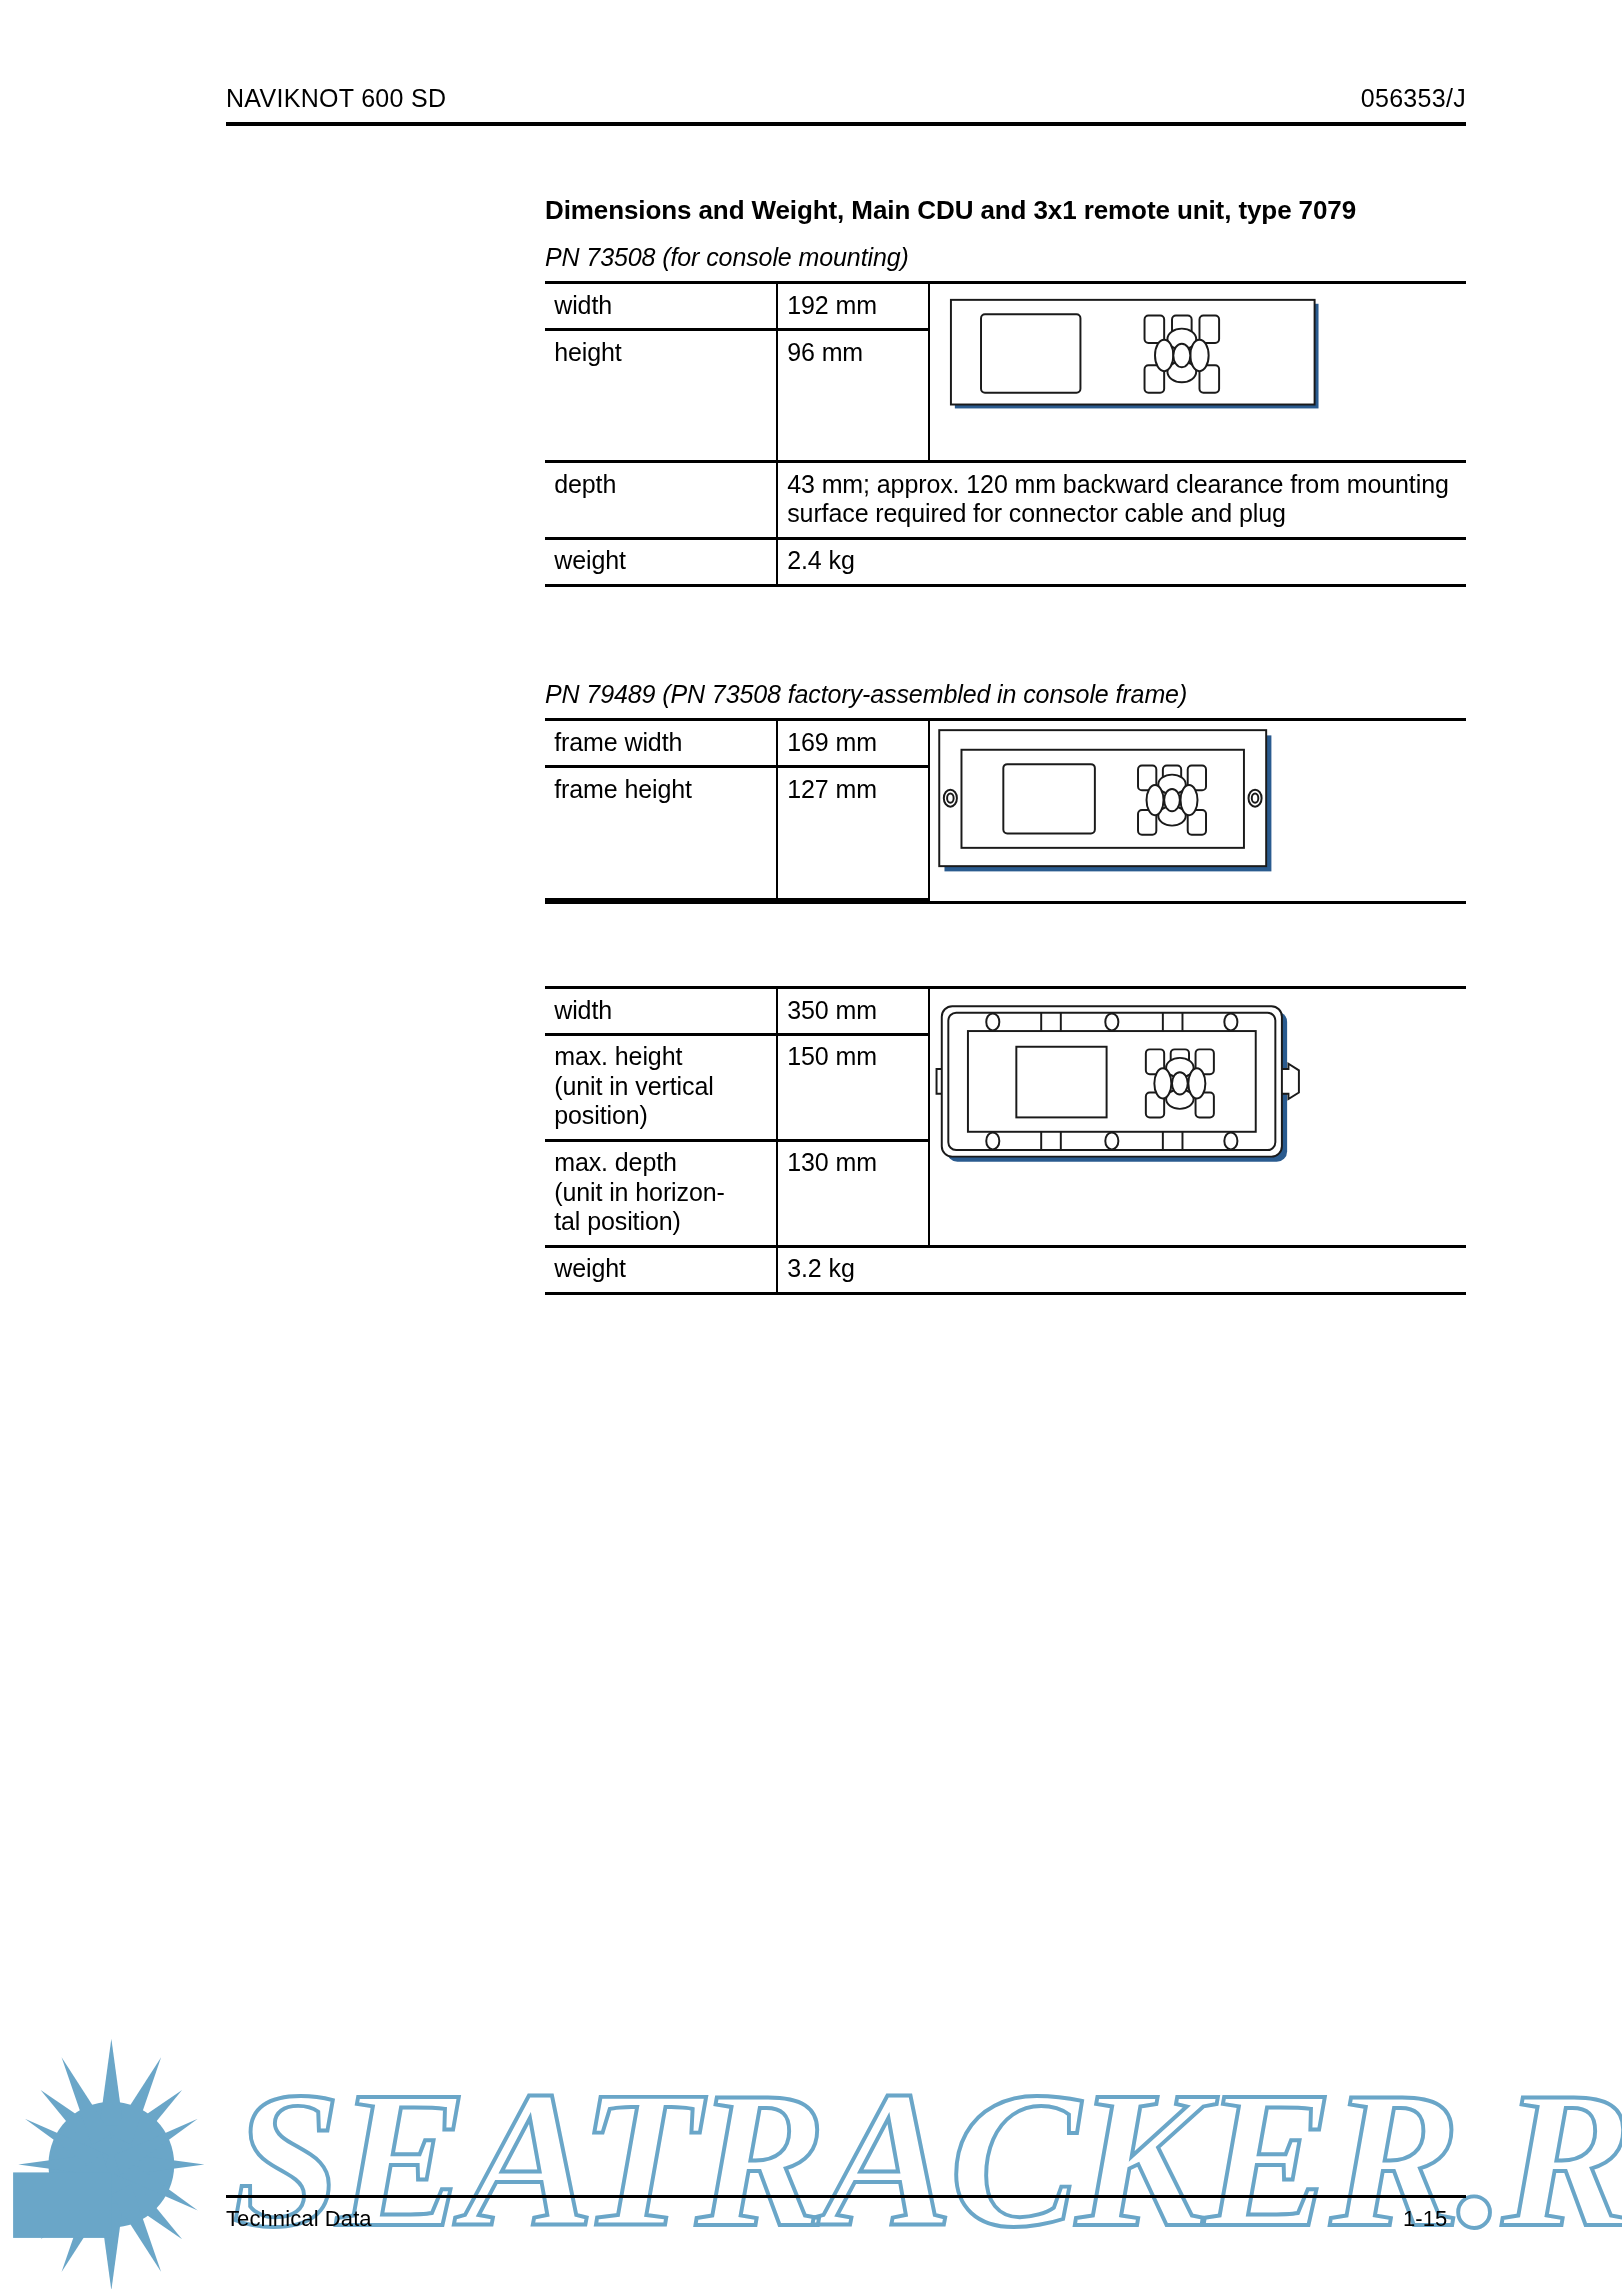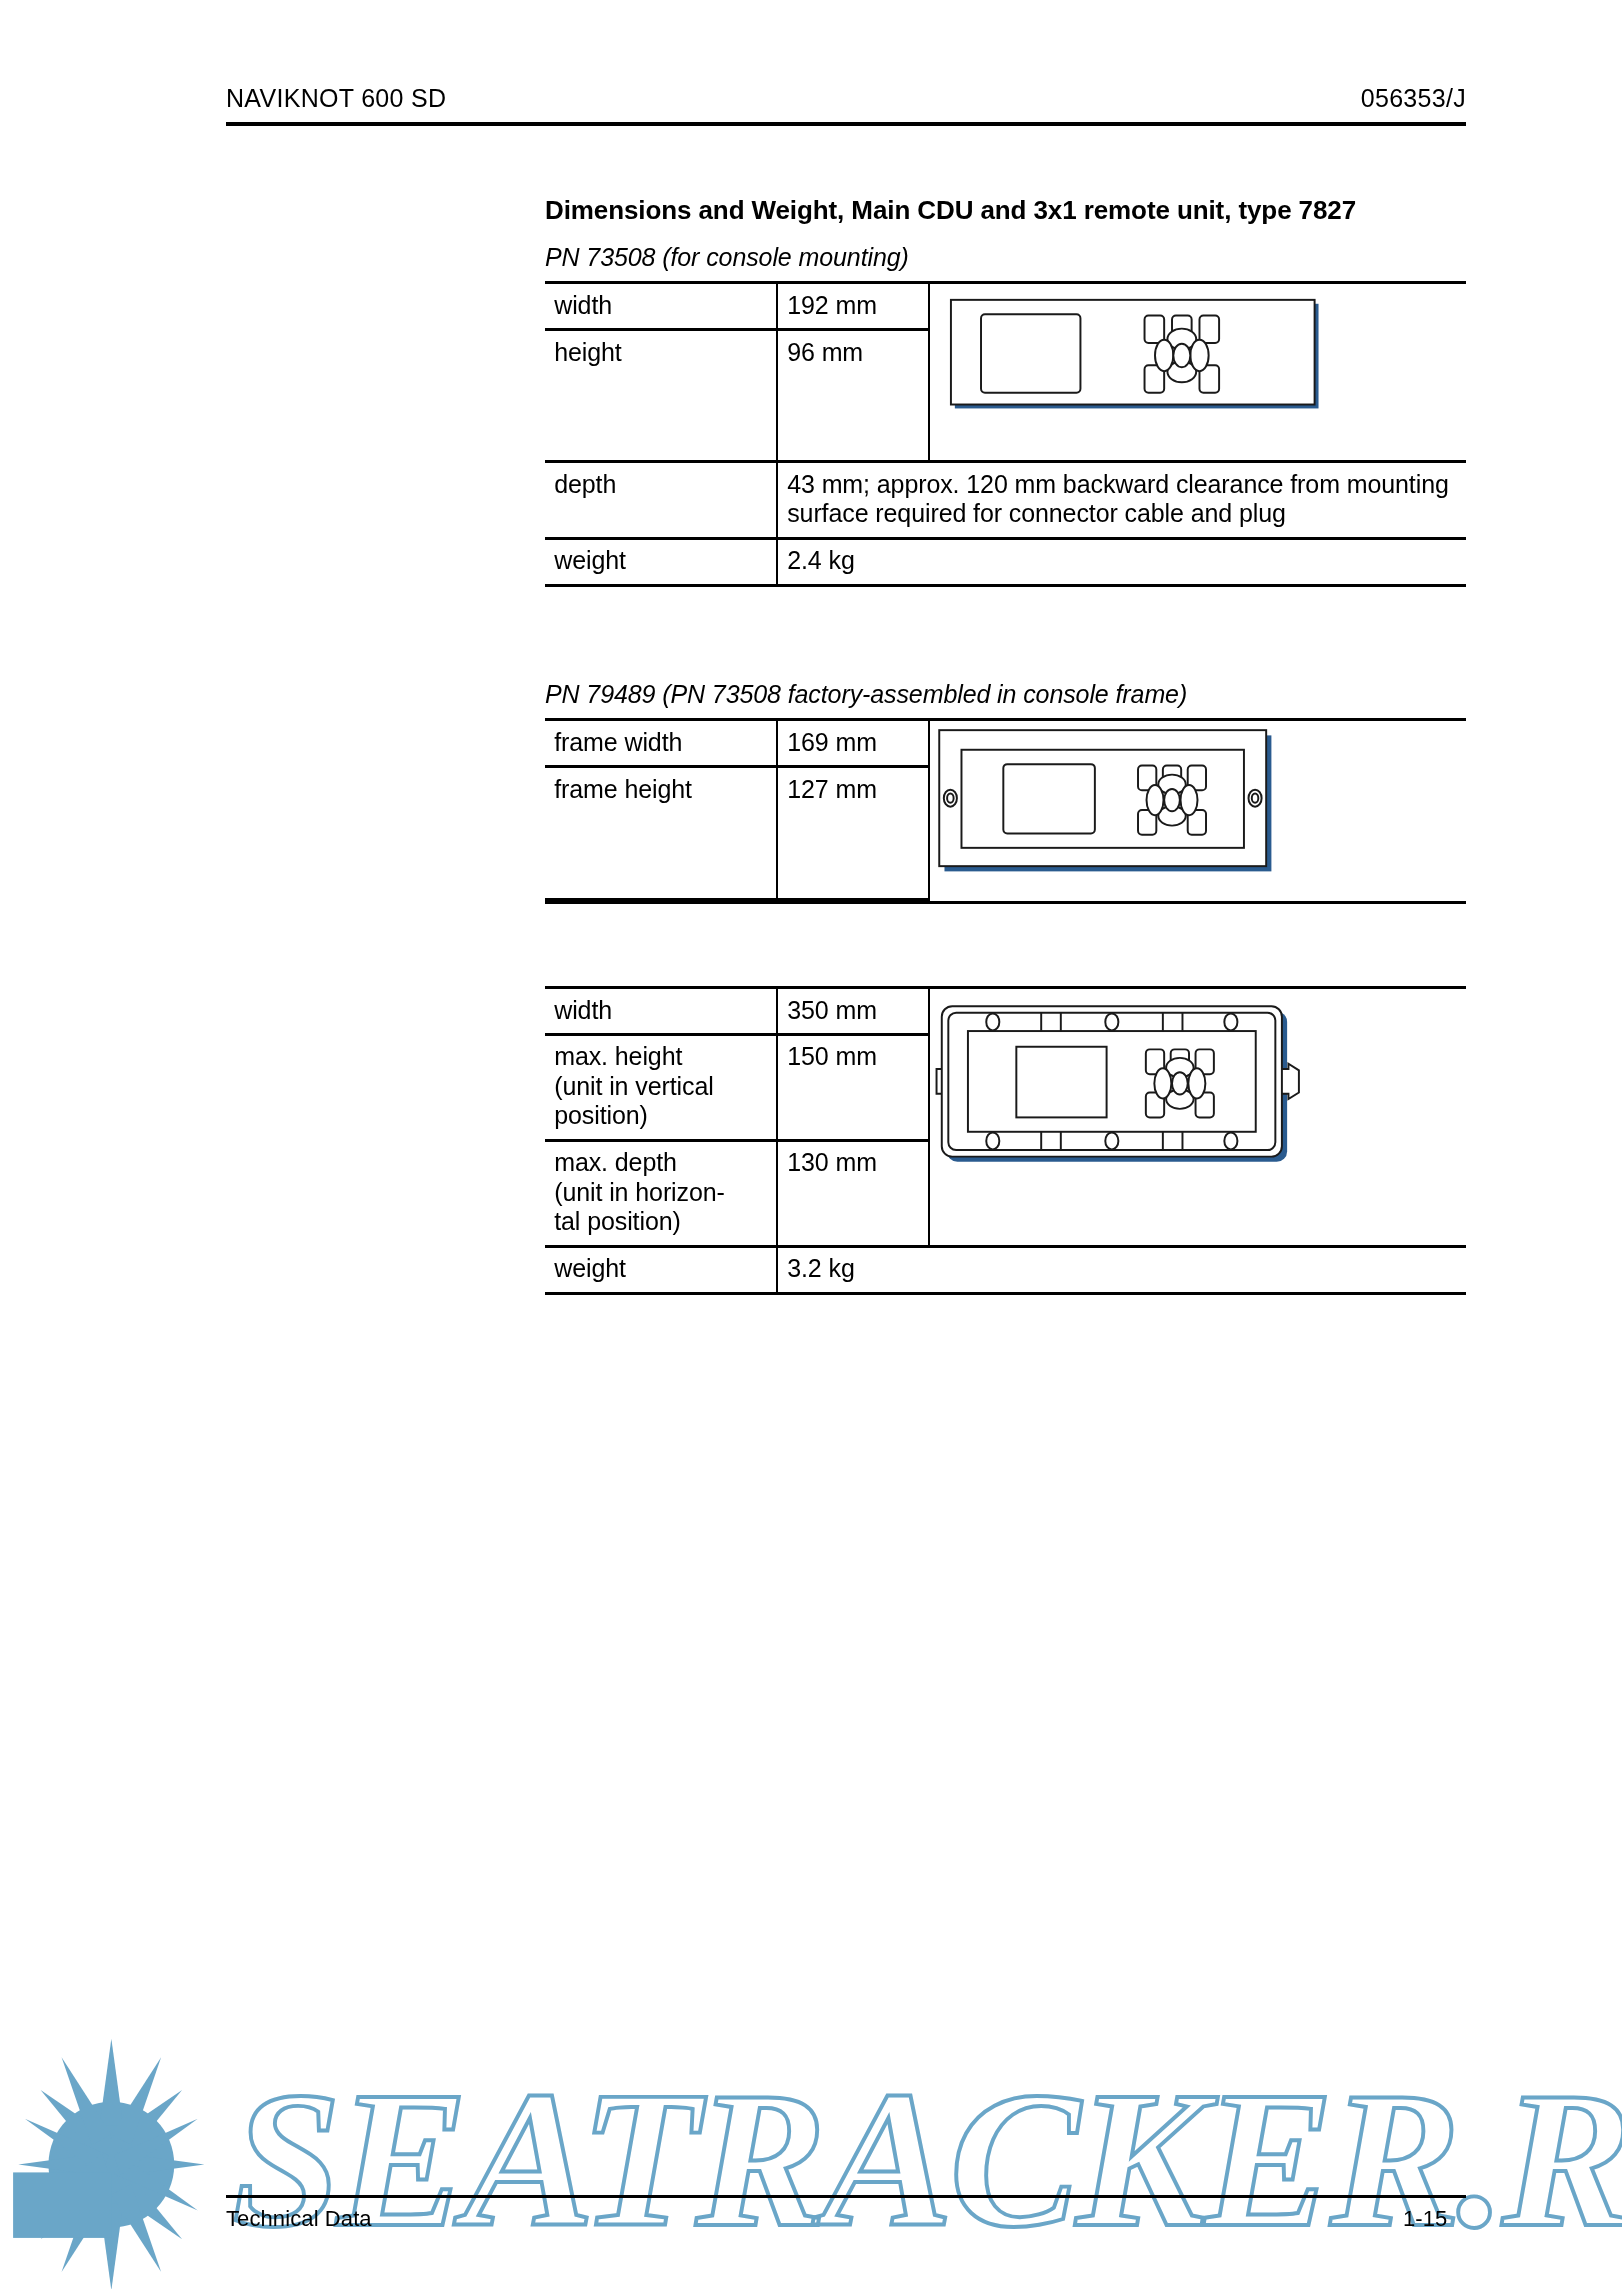--- a/index.html
+++ b/index.html
@@ -80,21 +80,21 @@
 <body>
 
 <div class="page">
 
   <div class="runhead">
     <div class="rh-left">NAVIKNOT 600 SD</div>
     <div class="rh-right">056353/J</div>
   </div>
   <div class="runhead-rule"></div>
 
-  <div class="sect-title">Dimensions and Weight, Main CDU and 3x1 remote unit, type 7827</div>
+  <div class="sect-title">Dimensions and Weight, Main CDU and 3x1 remote unit, type 7079</div>
 
   <div class="block" style="top:243px;">
     <div class="block-caption">PN 73508 (for console mounting)</div>
 
     <table class="dims">
       <colgroup>
           <col class="c1">
           <col class="c2">
           <col class="c3">
         </colgroup>

